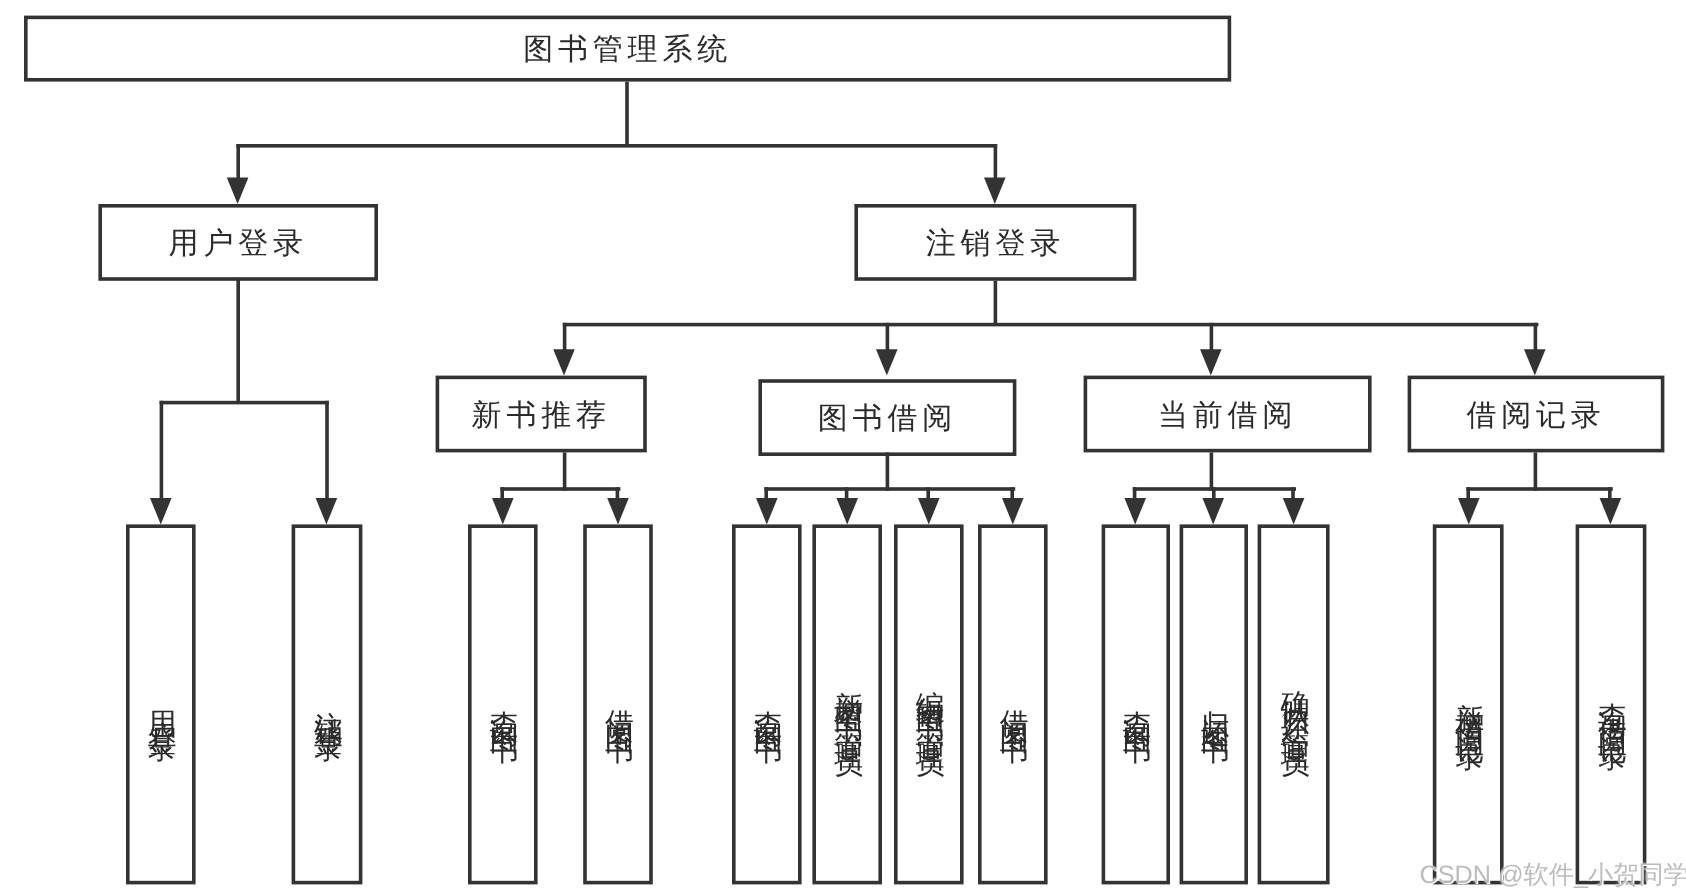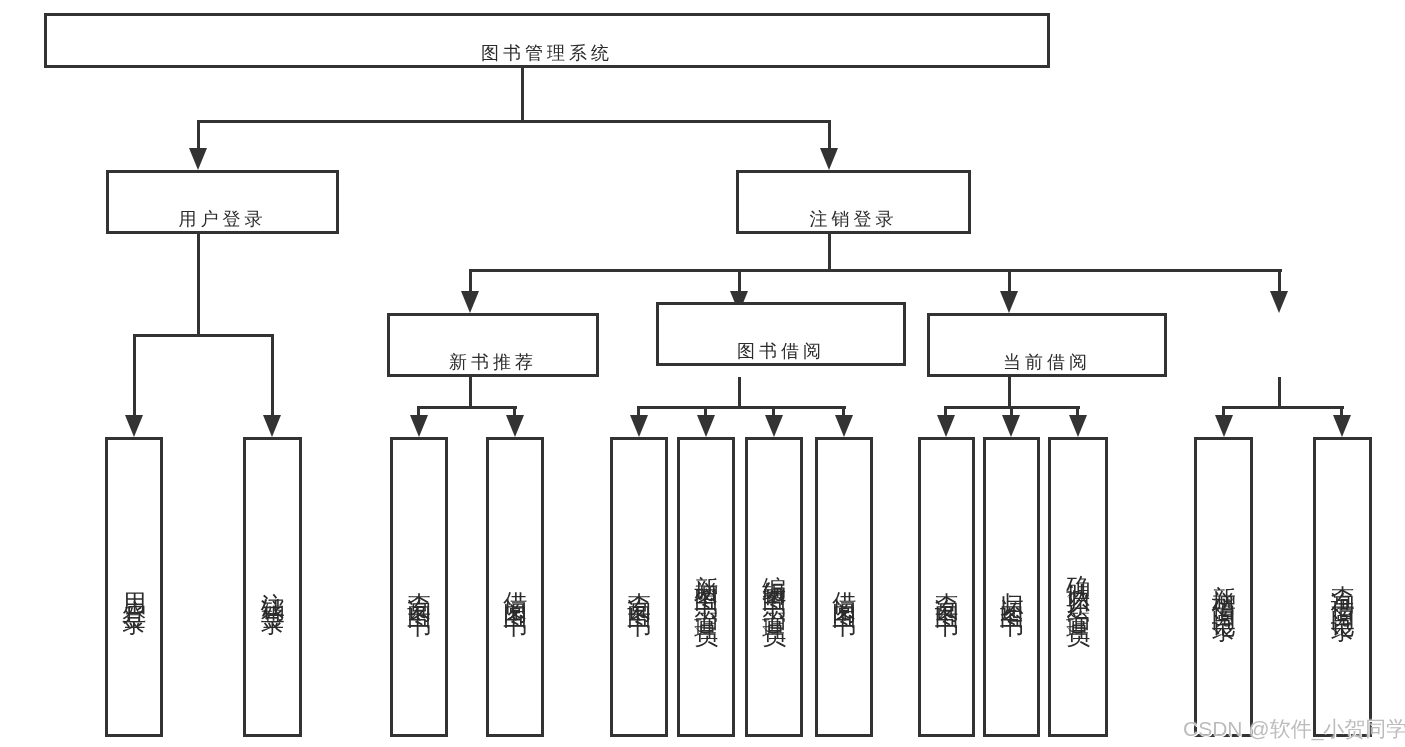--- a/index.html
+++ b/index.html
@@ -9,24 +9,23 @@
     background:#ffffff;
     overflow:hidden;
     font-family:"Liberation Sans", sans-serif;
   }
   
   .hbox{
     position:absolute;
     box-sizing:border-box;
     border:3px solid #333333;
     background:#ffffff;
-    display:flex;align-items:flex-end;justify-content:center;
-    font-size:18px;letter-spacing:4px;color:#2b2b2b;
+    display:flex;align-items:center;justify-content:center;
+    font-size:25px;letter-spacing:4px;color:#2b2b2b;
     white-space:nowrap;
-    margin-left:24px;
   }
   
   .vbox{
     position:absolute;
     top:437px;height:300px;
     box-sizing:border-box;
     border:3px solid #333333;
     background:#ffffff;
     display:flex;align-items:center;justify-content:center;
   }
@@ -90,28 +89,31 @@
   <div class="ln" style="left:469px;top:269px;width:813px;height:3px"></div>
   <div class="ln" style="left:469px;top:269px;width:3px;height:23px"></div>
   <div class="tri" style="left:461px;top:291px"></div>
   <div class="ln" style="left:738px;top:269px;width:3px;height:23px"></div>
   <div class="tri" style="left:730px;top:291px"></div>
   <div class="ln" style="left:1008px;top:269px;width:3px;height:23px"></div>
   <div class="tri" style="left:1000px;top:291px"></div>
   <div class="ln" style="left:1278px;top:269px;width:3px;height:23px"></div>
   <div class="tri" style="left:1270px;top:291px"></div>
 
-  <div class="hbox" style="left:363px;top:313px;width:212px;height:64px">
+  <div class="hbox" style="left:363px;top:313px;width:176px;height:64px">
     <span>新书推荐</span>
   </div>
-  <div class="hbox" style="left:632px;top:302px;width:250px;height:64px">
+  <div class="hbox" style="left:632px;top:316px;width:215px;height:64px">
     <span>图书借阅</span>
   </div>
   <div class="hbox" style="left:903px;top:313px;width:240px;height:64px">
     <span>当前借阅</span>
+  </div>
+  <div class="hbox" style="left:1173px;top:313px;width:214px;height:64px">
+    <span>借阅记录</span>
   </div>
 
   <div class="ln" style="left:469px;top:377px;width:3px;height:32px"></div>
   <div class="ln" style="left:417px;top:406px;width:100px;height:3px"></div>
   <div class="ln" style="left:417px;top:406px;width:3px;height:11px"></div>
   <div class="tri" style="left:410px;top:415px"></div>
   <div class="ln" style="left:513px;top:406px;width:3px;height:11px"></div>
   <div class="tri" style="left:506px;top:415px"></div>
 
   <div class="ln" style="left:738px;top:377px;width:3px;height:32px"></div>

